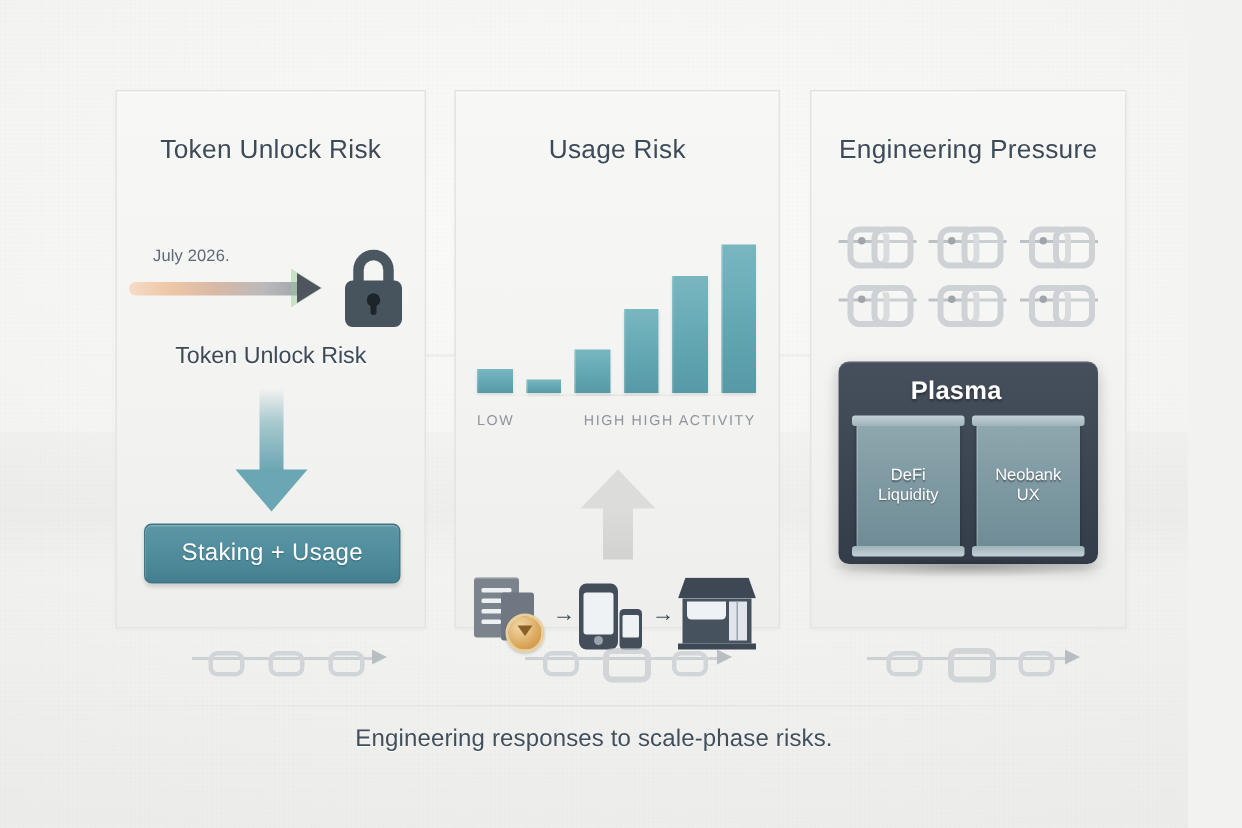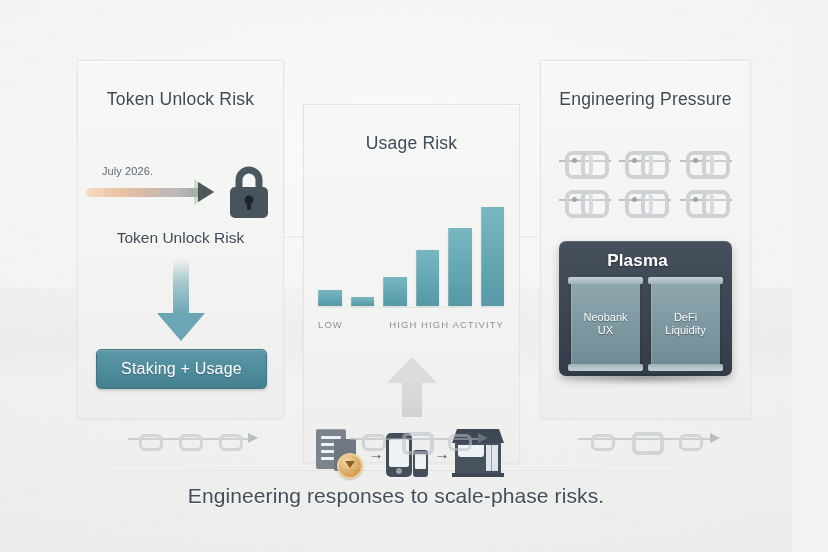--- a/index.html
+++ b/index.html
@@ -34,21 +34,21 @@
   }
 
   
   .card{
     position:absolute;top:60px;height:357px;
     background:linear-gradient(180deg,#f7f7f5 0%,#f4f4f2 45%,#eeeeec 100%);
     border:1px solid #e4e4e1;
     box-shadow:0 1px 3px rgba(0,0,0,.035), inset 0 1px 0 rgba(255,255,255,.8);
   }
   #card1{left:77px;width:205px;}
-  #card2{left:303px;width:215px;margin-top:44px;}
+  #card2{left:303px;width:215px;}
   #card3{left:540px;width:209px;}
 
   .card-title{
     position:absolute;left:0;right:0;top:28px;text-align:center;
     font-size:17.5px;color:#3d4a58;letter-spacing:.2px;
     text-shadow:0 1px 0 rgba(255,255,255,.9);
   }
 
   
   .date-label{
@@ -237,21 +237,21 @@
     border-top:5px solid transparent;border-bottom:5px solid transparent;border-left:10px solid #8d969f;
   }
 
   
   .caption-rule{
     position:absolute;left:0;right:0;top:470px;height:1px;
     background:linear-gradient(90deg,rgba(0,0,0,0),rgba(0,0,0,.06),rgba(0,0,0,0));
   }
   .caption{
     position:absolute;left:0;right:0;top:484px;text-align:center;
-    font-size:21px;color:#414e5c;letter-spacing:.1px;
+    font-size:16px;color:#414e5c;letter-spacing:.1px;
     text-shadow:0 1px 0 rgba(255,255,255,.85);
   }
 </style>
 </head>
 <body>
 
 <div class="stage">
   <div class="grain"></div>
   <div class="band"></div>
   <div class="band2"></div>
@@ -374,24 +374,24 @@
           <div class="ring r1"></div>
           <div class="ring r2"></div>
           <div class="dot"></div>
         </div>
       </div>
 
     <div class="plasma">
       <div class="plasma-title">Plasma</div>
       <div class="pillars">
         <div class="pillar">
-            <span id="p1">Neobank<br>UX</span>
+            <span id="p0">DeFi<br>Liquidity</span>
           </div>
         <div class="pillar">
-            <span id="p0">DeFi<br>Liquidity</span>
+            <span id="p1">Neobank<br>UX</span>
           </div>
       </div>
     </div>
     <div class="plasma-shadow"></div>
   </div>
 
   <div class="divider" id="div1">
     <div class="seg">
         <div class="wire"></div>
         <div class="lnk"></div>

